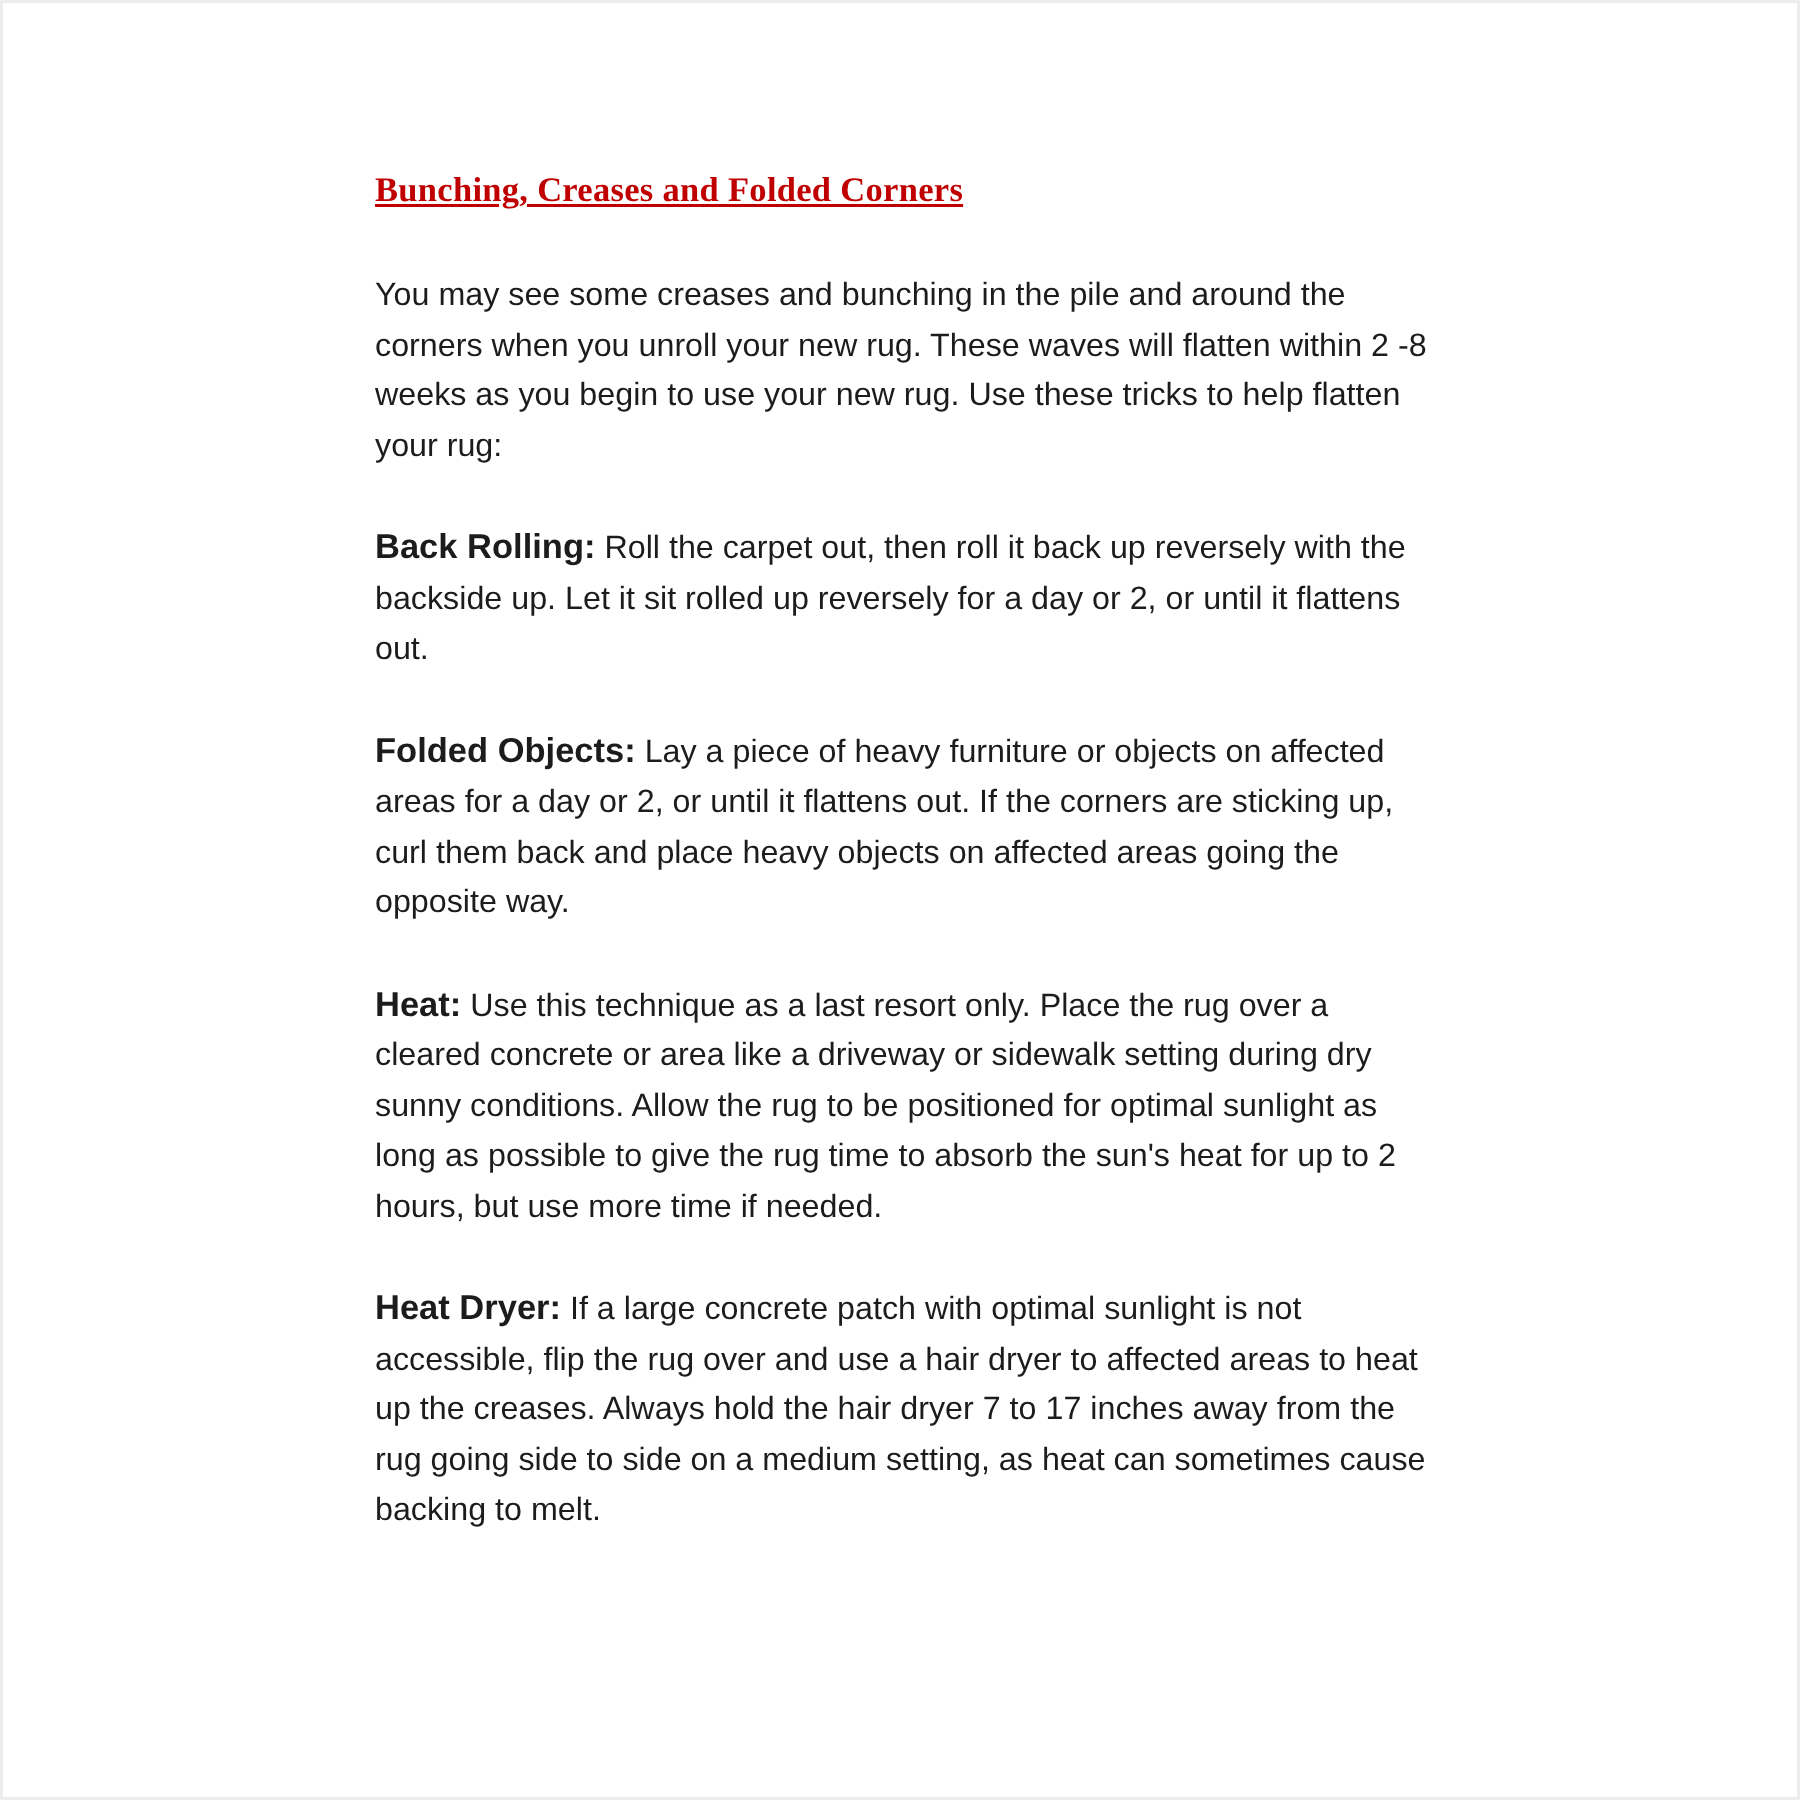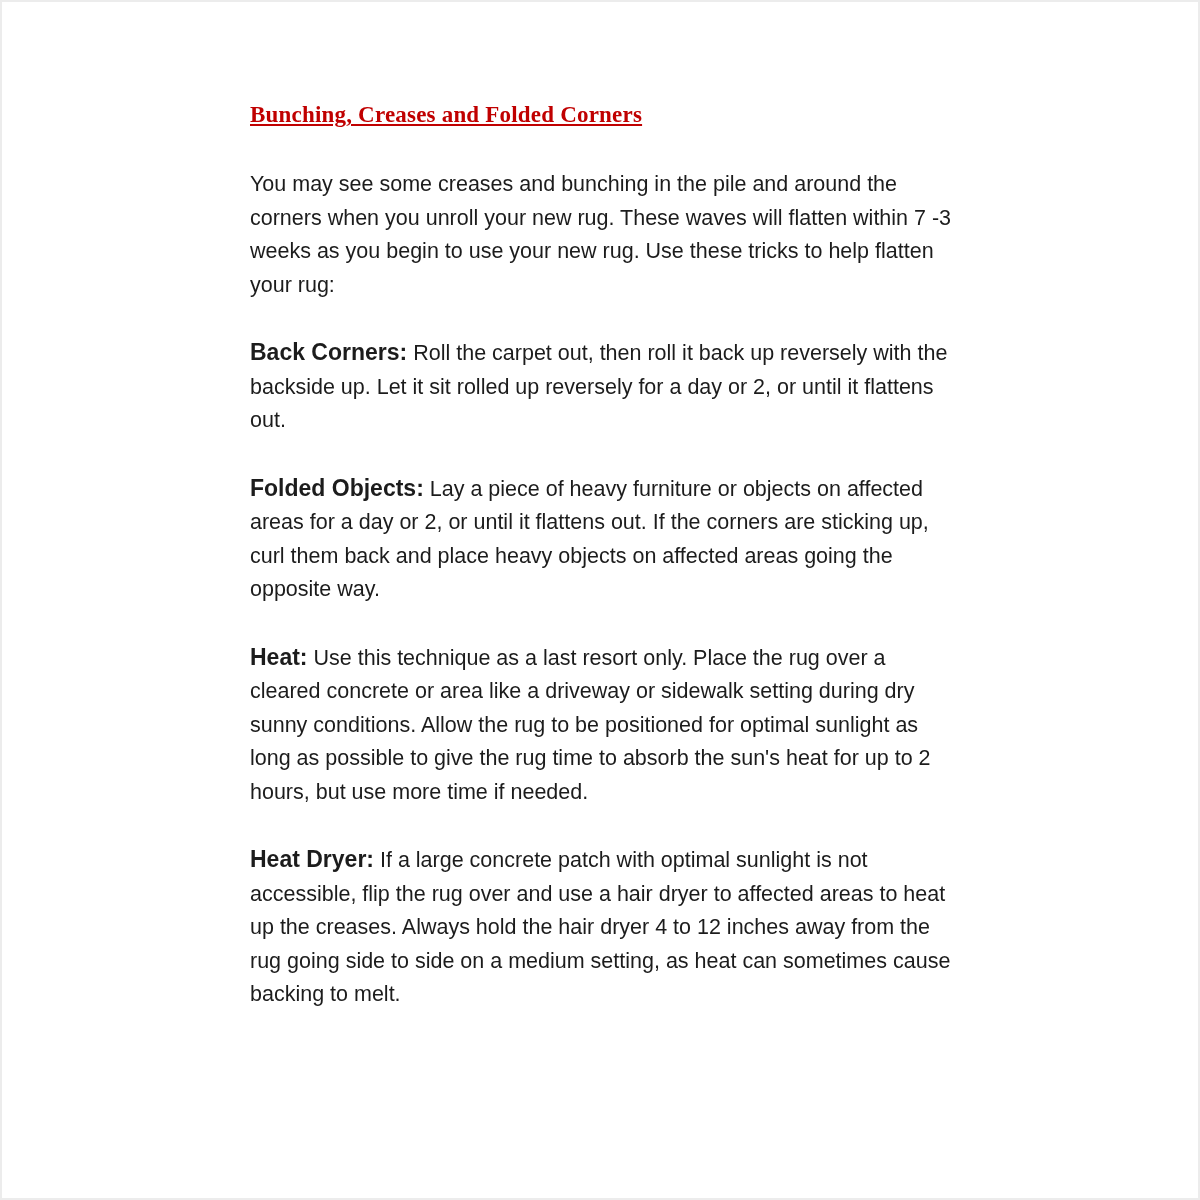--- a/index.html
+++ b/index.html
@@ -11,21 +11,21 @@
     width: 1200px;
     height: 1200px;
     box-sizing: border-box;
     border: 2px solid #ececec;
     position: relative;
     font-family: "Liberation Sans", sans-serif;
   }
   .doc-page {
     position: absolute;
     left: 248px;
-    top: 100px;
+    top: 112px;
     width: 712px;
     color: #1b1b1b;
   }
   .doc-heading {
     font-family: "Liberation Serif", serif;
     font-weight: bold;
     font-size: 23px;
     letter-spacing: 0.2px;
     text-decoration: underline;
     margin: 0 0 40px 0;
@@ -44,23 +44,23 @@
     font-size: 23px;
   }
 </style>
 </head>
 <body>
 
 <div class="doc-page">
 
   <h1 class="doc-heading" style="color: rgb(192, 0, 0);">Bunching, Creases and Folded Corners</h1>
 
-  <p class="doc-paragraph">You may see some creases and bunching in the pile and around the corners when you unroll your new rug. These waves will flatten within 7 -3 weeks as you begin to use your new rug. Use these tricks to help flatten your rug:</p>
+  <p class="doc-paragraph">You may see some creases and bunching in the pile and around the corners when you unroll your new rug. These waves will flatten within 2 -8 weeks as you begin to use your new rug. Use these tricks to help flatten your rug:</p>
 
-  <p class="doc-paragraph"><span class="section-label">Back Corners:</span><span> Roll the carpet out, then roll it back up reversely with the backside up. Let it sit rolled up reversely for a day or 2, or until it flattens out.</span></p>
+  <p class="doc-paragraph"><span class="section-label">Back Rolling:</span><span> Roll the carpet out, then roll it back up reversely with the backside up. Let it sit rolled up reversely for a day or 2, or until it flattens out.</span></p>
 
   <p class="doc-paragraph"><span class="section-label">Folded Objects:</span><span> Lay a piece of heavy furniture or objects on affected areas for a day or 2, or until it flattens out. If the corners are sticking up, curl them back and place heavy objects on affected areas going the opposite way.</span></p>
 
   <p class="doc-paragraph"><span class="section-label">Heat:</span><span> Use this technique as a last resort only. Place the rug over a cleared concrete or area like a driveway or sidewalk setting during dry sunny conditions. Allow the rug to be positioned for optimal sunlight as long as possible to give the rug time to absorb the sun's heat for up to 2 hours, but use more time if needed.</span></p>
 
-  <p class="doc-paragraph"><span class="section-label">Heat Dryer:</span><span> If a large concrete patch with optimal sunlight is not accessible, flip the rug over and use a hair dryer to affected areas to heat up the creases. Always hold the hair dryer 4 to 12 inches away from the rug going side to side on a medium setting, as heat can sometimes cause backing to melt.</span></p>
+  <p class="doc-paragraph"><span class="section-label">Heat Dryer:</span><span> If a large concrete patch with optimal sunlight is not accessible, flip the rug over and use a hair dryer to affected areas to heat up the creases. Always hold the hair dryer 7 to 17 inches away from the rug going side to side on a medium setting, as heat can sometimes cause backing to melt.</span></p>
 
 </div>
 
 </body></html>

